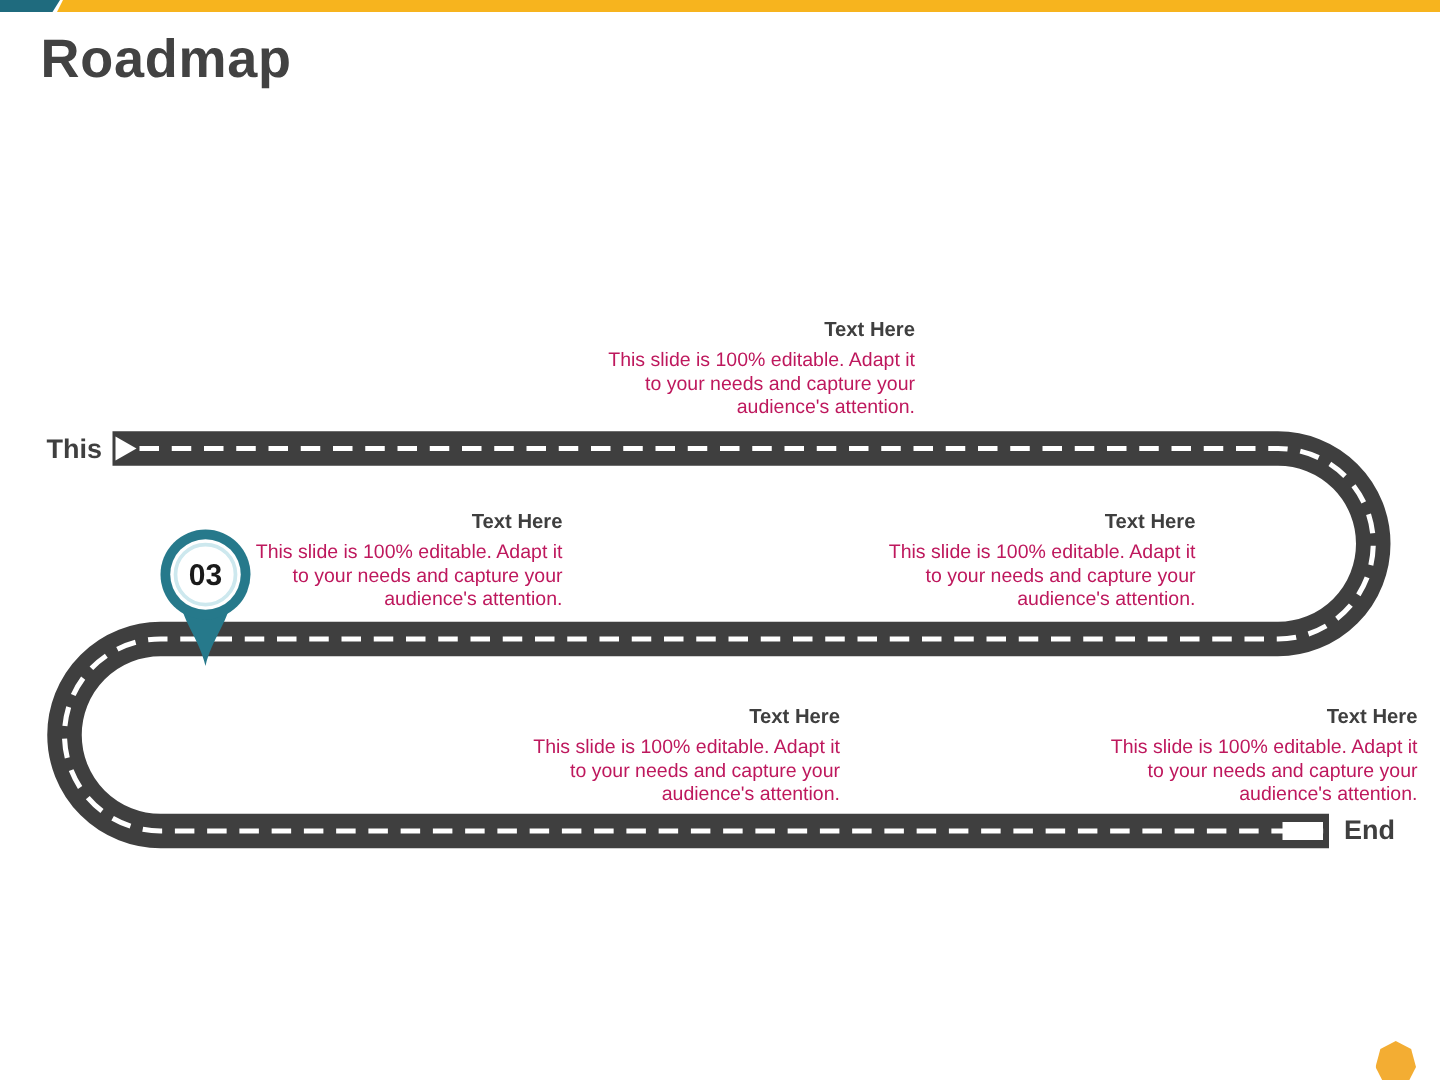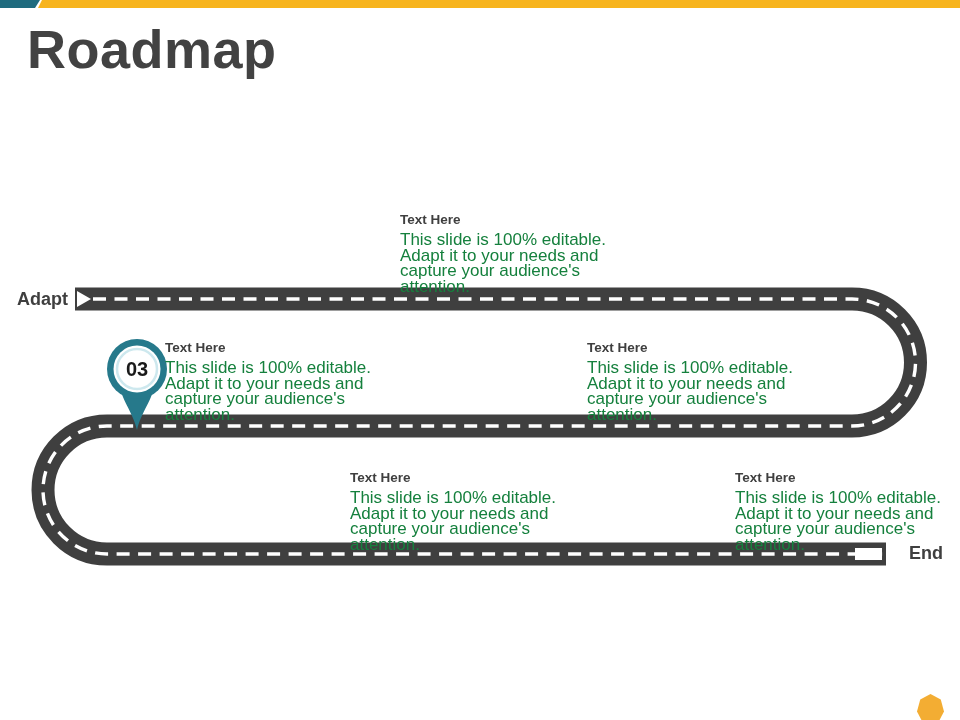--- a/index.html
+++ b/index.html
@@ -18,59 +18,59 @@
     clip-path: polygon(0 0, 40px 0, 35px 100%, 0 100%);
   }
   .bar-yellow {
     position: absolute; left: 38px; top: 0; right: 0; height: 8px;
     background: #F7B41E;
     clip-path: polygon(4px 0, 100% 0, 100% 100%, 0 100%);
   }
 
   .title {
     position: absolute; left: 27px; top: 18px;
-    font-size: 54px; font-weight: bold; color: #424242;
+    font-size: 36px; font-weight: bold; color: #424242;
     letter-spacing: 0.5px; margin: 0;
   }
 
   .road-svg { position: absolute; left: 0; top: 0; z-index: 1; }
 
   .endpoint-label {
     position: absolute; z-index: 3;
     font-size: 18px; font-weight: bold; color: #3F3F3F;
   }
   .start-label { left: 0; top: 289px; width: 68px; text-align: right; }
-  .end-label   { left: 896px; top: 543px; width: 60px; text-align: center; }
+  .end-label   { left: 896px; top: 543px; width: 60px; text-align: left; }
 
   .pin { position: absolute; width: 64px; height: 92px; z-index: 2; }
   .pin-1 { left: 336px; top: 207px; }
   .pin-2 { left: 524px; top: 334px; }
-  .pin-3 { left: 105px; top: 338px; text-decoration: underline; }
+  .pin-3 { left: 105px; top: 352px; text-decoration: underline; }
   .pin-4 { left: 288px; top: 461px; }
   .pin-5 { left: 678px; top: 461px; }
   .pin-number {
     font-family: "Liberation Sans", sans-serif;
     font-size: 20px; font-weight: bold; fill: #1a1a1a;
   }
 
   .textblock {
-    position: absolute; width: 210px; z-index: 2; text-align: left;
+    position: absolute; width: 210px; z-index: 2; text-align: right;
   }
   .tb-1 { left: 400px; top: 212px; }
   .tb-2 { left: 587px; top: 340px; }
   .tb-3 { left: 165px; top: 340px; }
   .tb-4 { left: 350px; top: 470px; }
   .tb-5 { left: 735px; top: 470px; }
   .textblock h3 {
     margin: 0 0 5px 0;
     font-size: 13.5px; font-weight: bold; color: #3F3F3F;
   }
   .textblock p {
     margin: 0;
-    font-size: 17px; line-height: 15.5px; color: #15803d;
+    font-size: 13px; line-height: 15.5px; color: #be185d;
   }
 
   .corner-polygon {
     position: absolute; left: 917px; top: 694px;
     width: 27px; height: 30px; z-index: 1;
     background: #F3AD33;
     clip-path: polygon(50% 0%, 88% 18%, 100% 58%, 76% 100%, 24% 100%, 0% 58%, 12% 18%);
   }
 </style>
 </head>
@@ -83,21 +83,21 @@
 
   <h1 class="title">Roadmap</h1>
 
   <svg class="road-svg" width="960" height="720" viewBox="0 0 960 720">
     <path d="M75,299 H852 A63.5,63.5 0 0 1 852,426 H107 A64,64 0 0 0 107,554 H886" fill="none" stroke-width="23" stroke="#3F3F3F"></path>
     <path d="M93,299 H852 A63.5,63.5 0 0 1 852,426 H107 A64,64 0 0 0 107,554 H884" fill="none" stroke-width="3.4" stroke-dasharray="13 8.5" stroke="#FFFFFF"></path>
     <polygon points="77,291 91,299 77,307" fill="#FFFFFF"></polygon>
     <rect x="855" y="548" width="27" height="12" fill="#FFFFFF"></rect>
   </svg>
 
-  <div class="endpoint-label start-label">Adapt</div>
+  <div class="endpoint-label start-label">This</div>
   <div class="endpoint-label end-label">End</div>
 
 
 
   <div class="pin pin-3">
     <svg width="64" height="92" viewBox="0 0 64 92">
       <path d="M32,92 C28,74 15,60 15,46 L49,46 C49,60 36,74 32,92 Z" fill="#26798B"></path>
       <circle cx="32" cy="31" r="30" fill="#26798B"></circle>
       <circle cx="32" cy="31" r="23.5" fill="#ffffff"></circle>
       <circle cx="32" cy="31" r="20" fill="none" stroke-width="2.5" stroke="#CDE8EE"></circle>

